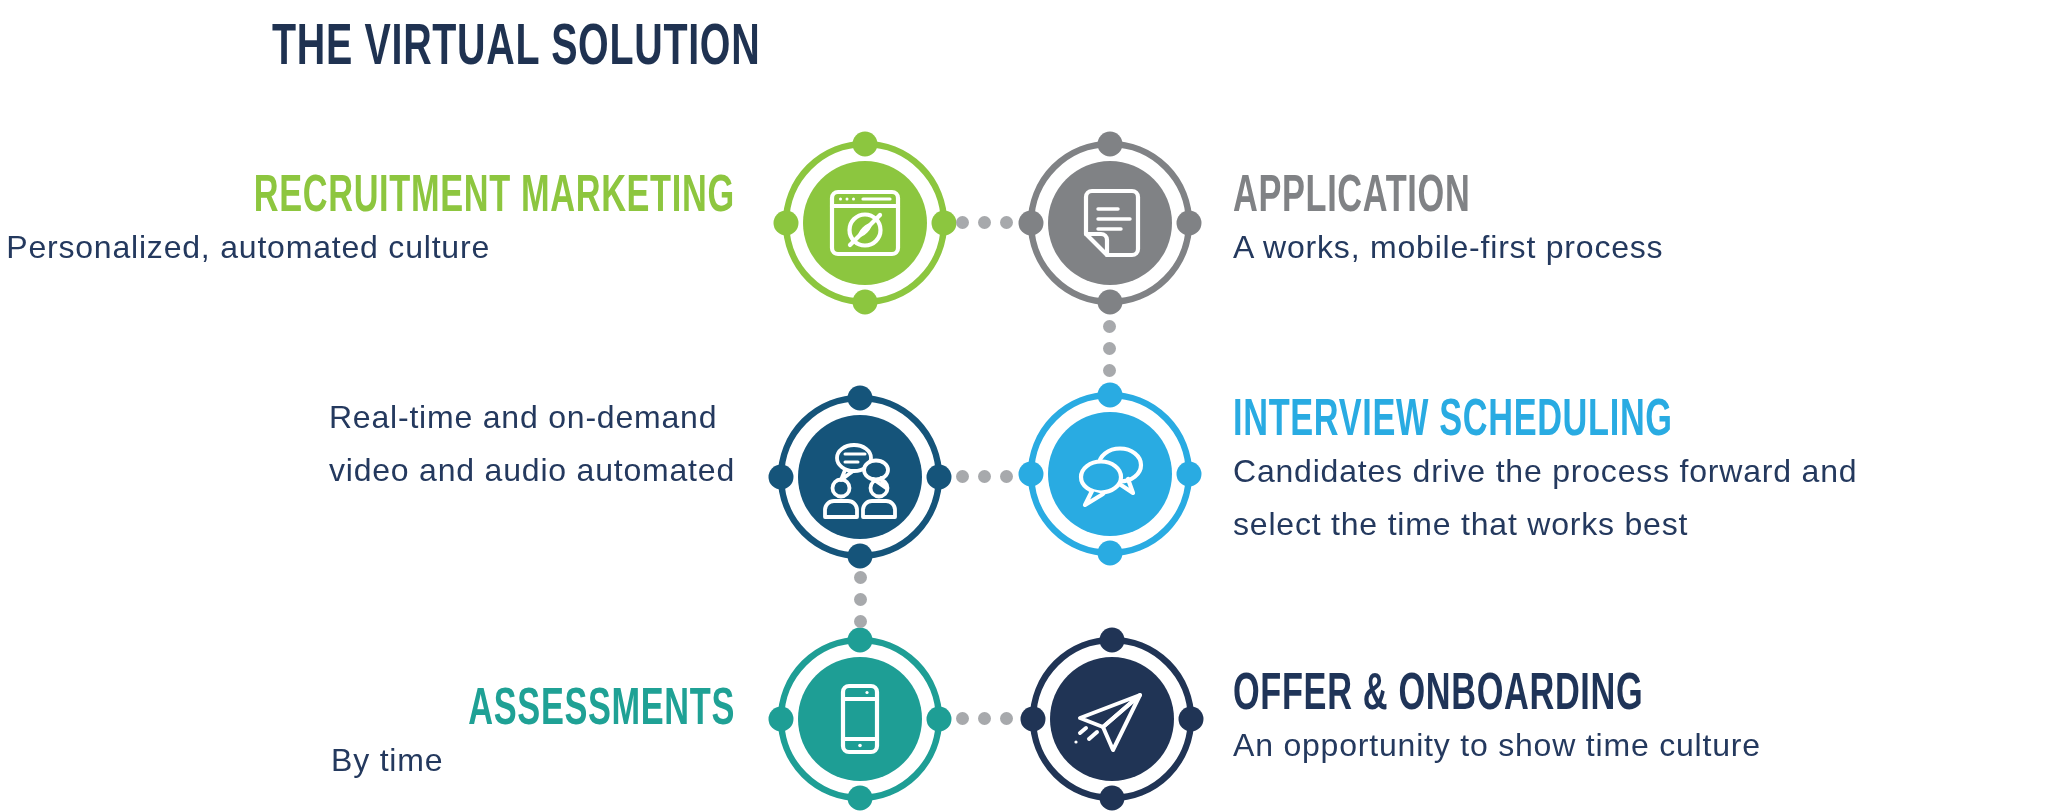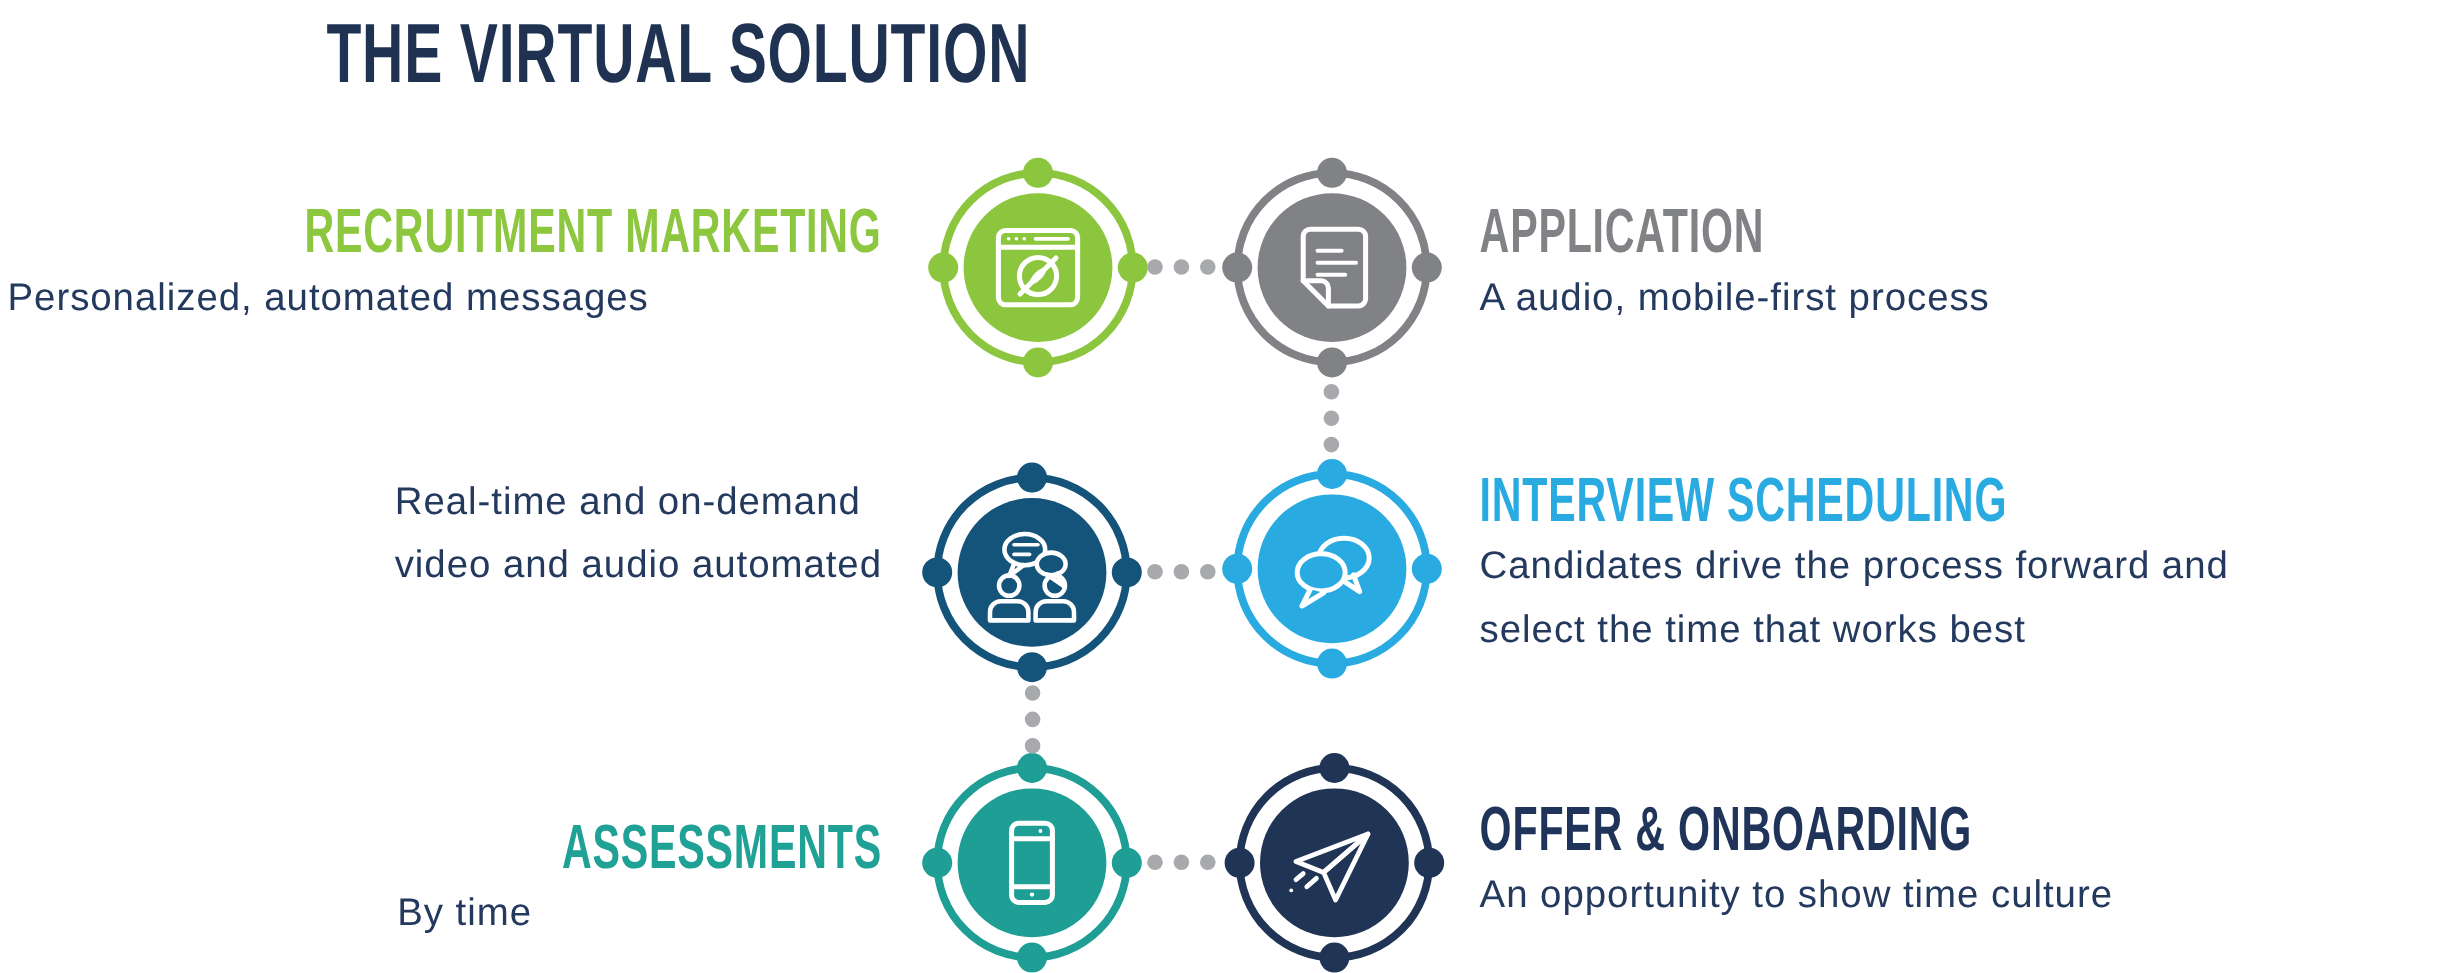--- a/index.html
+++ b/index.html
@@ -1,18 +1,18 @@
 <!DOCTYPE html>
 <html><head>
 <meta charset="utf-8">
 <style>
   html,body{margin:0;padding:0;background:#fff;}
   .canvas{position:relative;width:2048px;height:811px;background:#ffffff;overflow:hidden;
           font-family:"Liberation Sans",sans-serif;}
-  .title{position:absolute;left:272px;top:14px;font-size:70px;font-weight:bold;line-height:60px;white-space:nowrap;}
+  .title{position:absolute;left:272px;top:14px;font-size:58px;font-weight:bold;line-height:60px;white-space:nowrap;}
   .cond{display:inline-block;transform:scaleX(0.68);letter-spacing:1px;}
   .title .cond{transform-origin:0 50%;}
   .textblock{position:absolute;white-space:nowrap;}
   .textblock.left{text-align:left;}
   .textblock.right{text-align:left;}
   .step-heading{font-size:52px;font-weight:bold;line-height:54px;}
   .step-heading .cond{transform:scaleX(0.66);letter-spacing:1px;}
   .textblock.left .step-heading .cond{transform-origin:100% 55%;}
   .textblock.right .step-heading .cond{transform-origin:0 55%;}
   .step-desc{font-size:32px;line-height:53px;letter-spacing:0.8px;white-space:pre-line;margin-top:1px;}
@@ -32,28 +32,28 @@
 <div class="canvas">
 
   <div class="title" style="color: rgb(31, 50, 81);">
     <span class="cond">THE VIRTUAL SOLUTION</span>
   </div>
 
   <div class="textblock left" style="right:1313px;top:166px">
     <div class="step-heading">
       <span class="cond" style="color: rgb(141, 198, 63);">RECRUITMENT MARKETING</span>
     </div>
-    <div class="step-desc" style="color: rgb(36, 57, 94);">Personalized, automated messages</div>
+    <div class="step-desc" style="color: rgb(36, 57, 94);">Personalized, automated culture</div>
   </div>
 
   <div class="textblock right" style="left:1233px;top:166px">
     <div class="step-heading">
       <span class="cond" style="color: rgb(128, 130, 133);">APPLICATION</span>
     </div>
-    <div class="step-desc" style="color: rgb(36, 57, 94);">A audio, mobile-first process</div>
+    <div class="step-desc" style="color: rgb(36, 57, 94);">A works, mobile-first process</div>
   </div>
 
   <div class="textblock left" style="right:1313px;top:390px">
     <div class="step-desc" style="color: rgb(36, 57, 94);">Real-time and on-demand
 video and audio automated</div>
   </div>
 
   <div class="textblock right" style="left:1233px;top:390px">
     <div class="step-heading">
       <span class="cond" style="color: rgb(41, 171, 226);">INTERVIEW SCHEDULING</span>

